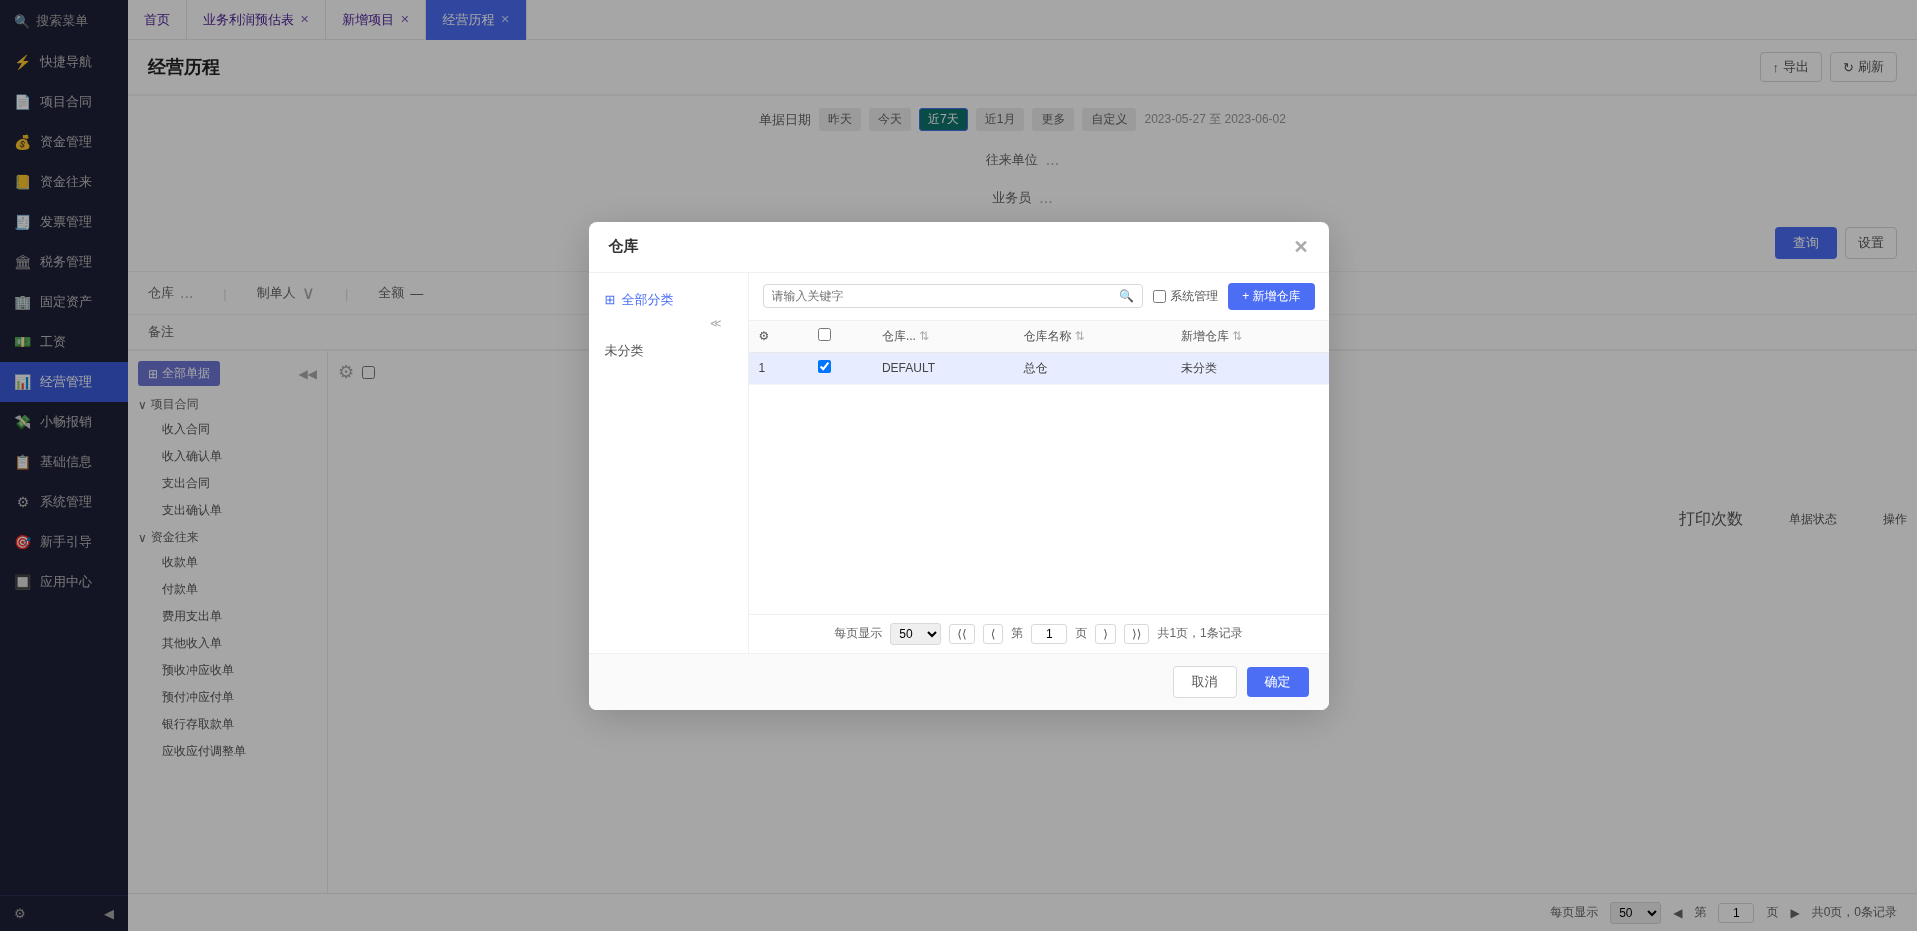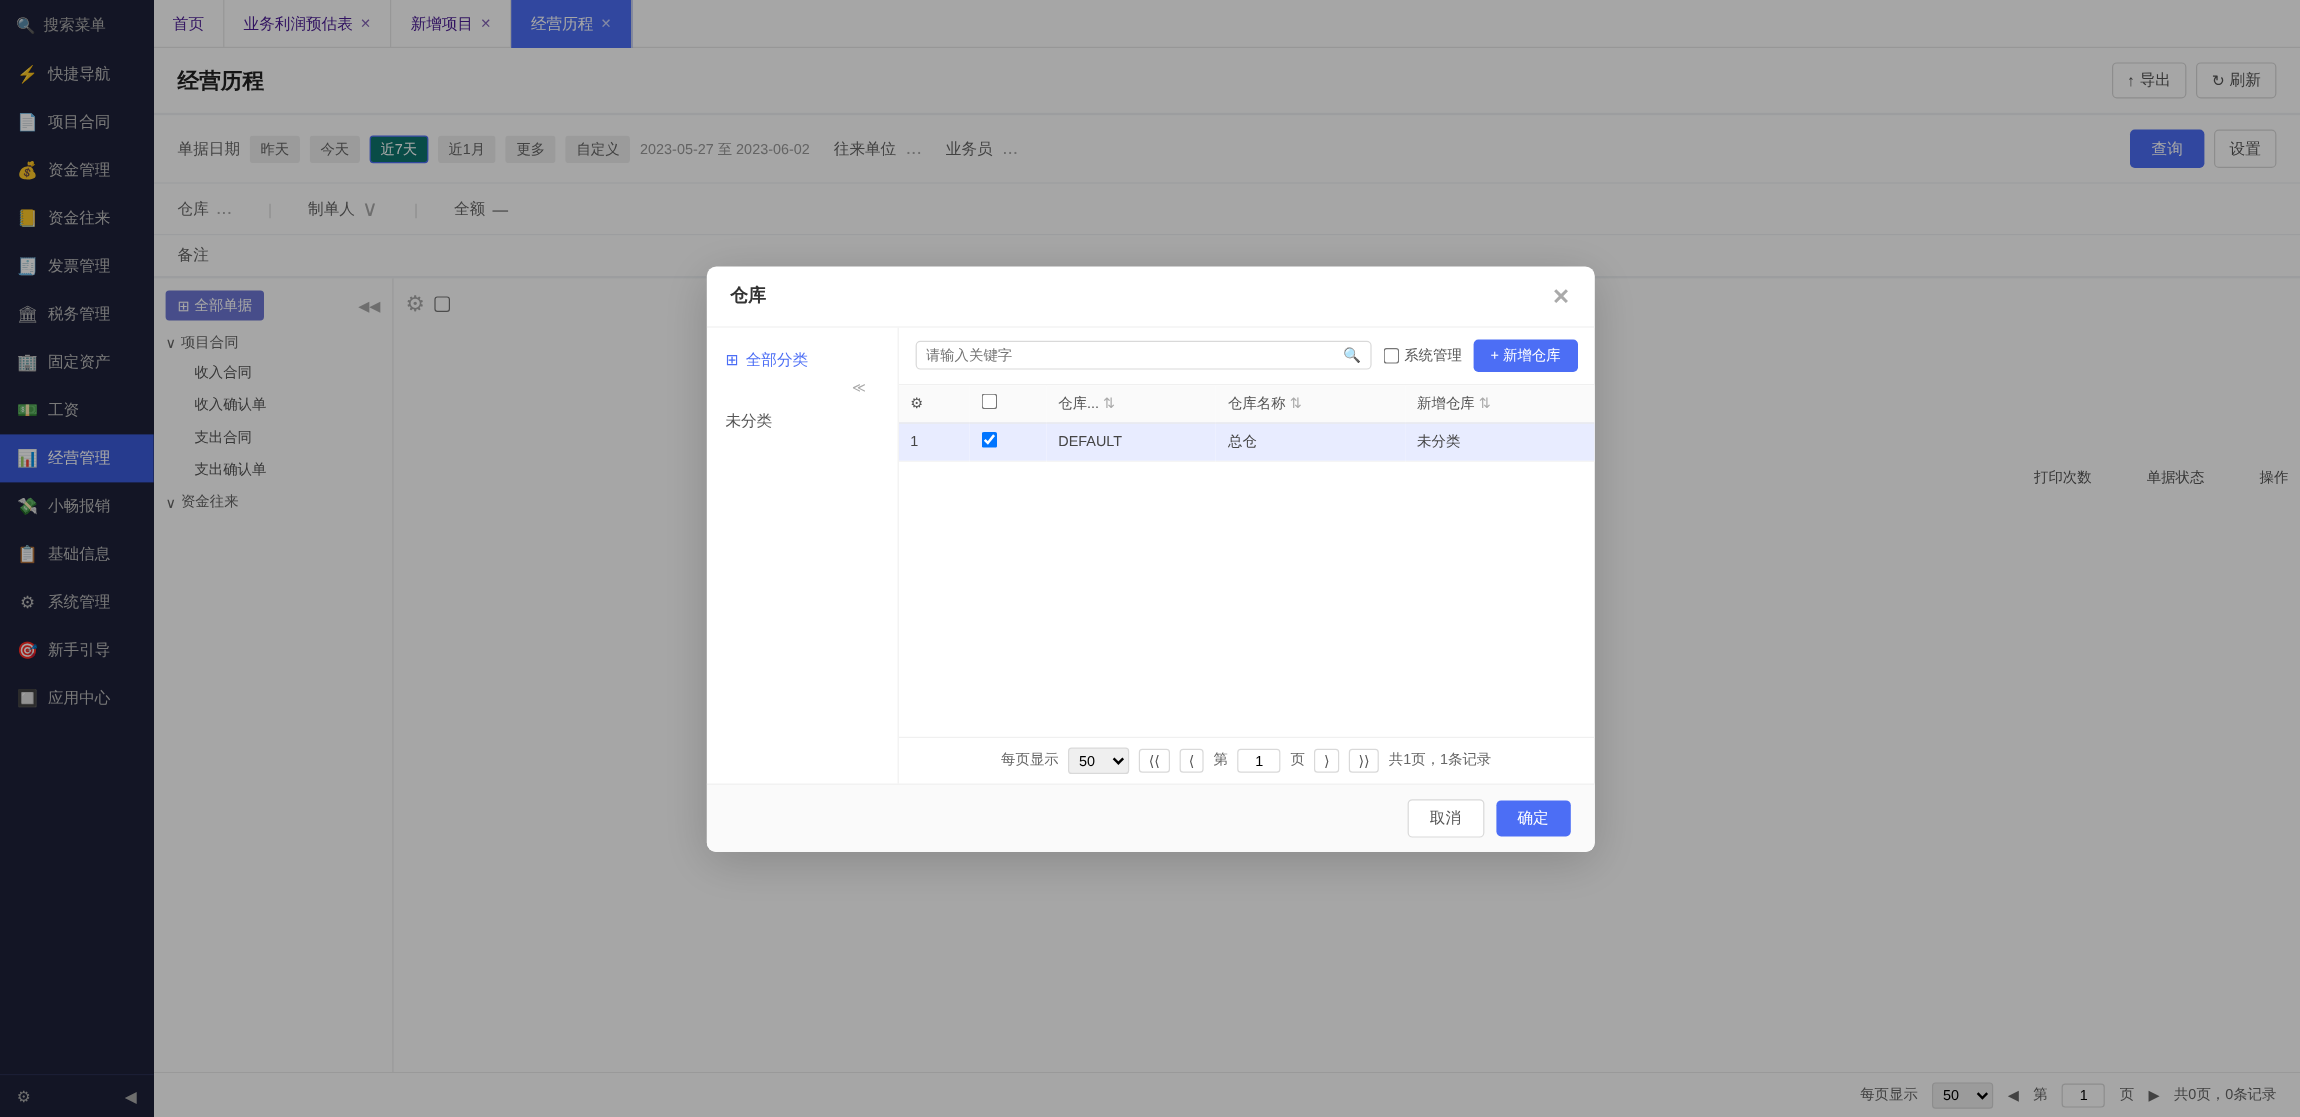--- a/index.html
+++ b/index.html
@@ -35,21 +35,21 @@
     }
     .page-header {
       background: #fff; padding: 12px 20px; display: flex; align-items: center; justify-content: space-between;
     }
     .page-title { font-size: 18px; font-weight: 600; color: #222; }
     .page-actions { display: flex; gap: 8px; }
     .btn-export, .btn-refresh { display: flex; align-items: center; gap: 4px; padding: 5px 12px; border: 1px solid #d9d9d9; background: #fff; border-radius: 4px; cursor: pointer; font-size: 13px; color: #555; }
 
     
     .filter-bar {
-      background: #fff; margin-top: 2px; padding: 12px 20px; display: flex; align-items: center; gap: 20px; flex-wrap: wrap;
+      background: #fff; margin-top: 2px; padding: 12px 20px; display: flex; align-items: center; gap: 20px; flex-wrap: wrap; flex-direction: column;
     }
     .filter-group { display: flex; align-items: center; gap: 8px; font-size: 13px; }
     .filter-label { color: #666; white-space: nowrap; }
     .date-btn { padding: 2px 8px; border-radius: 3px; font-size: 12px; cursor: pointer; border: 1px solid transparent; color: #666; }
     .date-btn.active { background: #0f766e; color: #fff; border-color: #4c6ef5; }
     .date-range { font-size: 12px; color: #999; }
     .filter-dots { color: #aaa; cursor: pointer; font-size: 16px; }
 
     
     .filter-row2 {
@@ -287,33 +287,43 @@
         <div style="padding-left:16px;display:flex;flex-direction:column;gap:2px;">
           <div style="font-size:12px;padding:4px 8px;cursor:pointer;color:#555;">收入合同</div>
           <div style="font-size:12px;padding:4px 8px;cursor:pointer;color:#555;">收入确认单</div>
           <div style="font-size:12px;padding:4px 8px;cursor:pointer;color:#555;">支出合同</div>
           <div style="font-size:12px;padding:4px 8px;cursor:pointer;color:#555;">支出确认单</div>
         </div>
         <div style="color:#666;font-size:12px;margin:6px 0 4px;display:flex;align-items:center;gap:4px;">
           <span>∨</span>
           <span>资金往来</span>
         </div>
+        <div style="padding-left:16px;display:flex;flex-direction:column;gap:2px;">
+          <div style="font-size:12px;padding:4px 8px;cursor:pointer;color:#555;">收款单</div>
+          <div style="font-size:12px;padding:4px 8px;cursor:pointer;color:#555;">付款单</div>
+          <div style="font-size:12px;padding:4px 8px;cursor:pointer;color:#555;">费用支出单</div>
+          <div style="font-size:12px;padding:4px 8px;cursor:pointer;color:#555;">其他收入单</div>
+          <div style="font-size:12px;padding:4px 8px;cursor:pointer;color:#555;">预收冲应收单</div>
+          <div style="font-size:12px;padding:4px 8px;cursor:pointer;color:#555;">预付冲应付单</div>
+          <div style="font-size:12px;padding:4px 8px;cursor:pointer;color:#555;">银行存取款单</div>
+          <div style="font-size:12px;padding:4px 8px;cursor:pointer;color:#555;">应收应付调整单</div>
+        </div>
       </div>
     </div>
 
     <div style="flex:1;background:#fff;overflow:auto;padding:10px;">
       <div style="display:flex;align-items:center;gap:8px;margin-bottom:8px;">
         <span style="font-size:18px;color:#aaa;cursor:pointer;">⚙</span>
         <input type="checkbox" style="cursor: pointer;">
       </div>
       <div class="no-data">
         <div>未找到任何经营历程</div>
       </div>
       <div style="display:flex;align-items:center;gap:6px;justify-content:flex-end;margin-top:20px;">
-        <span style="font-size:12px;color:#555;">打印次数</span>
+        <span style="font-size:16px;color:#555;">打印次数</span>
         <span style="font-size:12px;color:#555;margin-left:40px;">单据状态</span>
         <span style="font-size:12px;color:#555;margin-left:40px;">操作</span>
       </div>
     </div>
   </div>
 
   <div class="bottom-bar">
     <span>每页显示</span>
     <select style="border:1px solid #d9d9d9;border-radius:3px;padding:2px 4px;font-size:12px;">
       <option>50</option>

